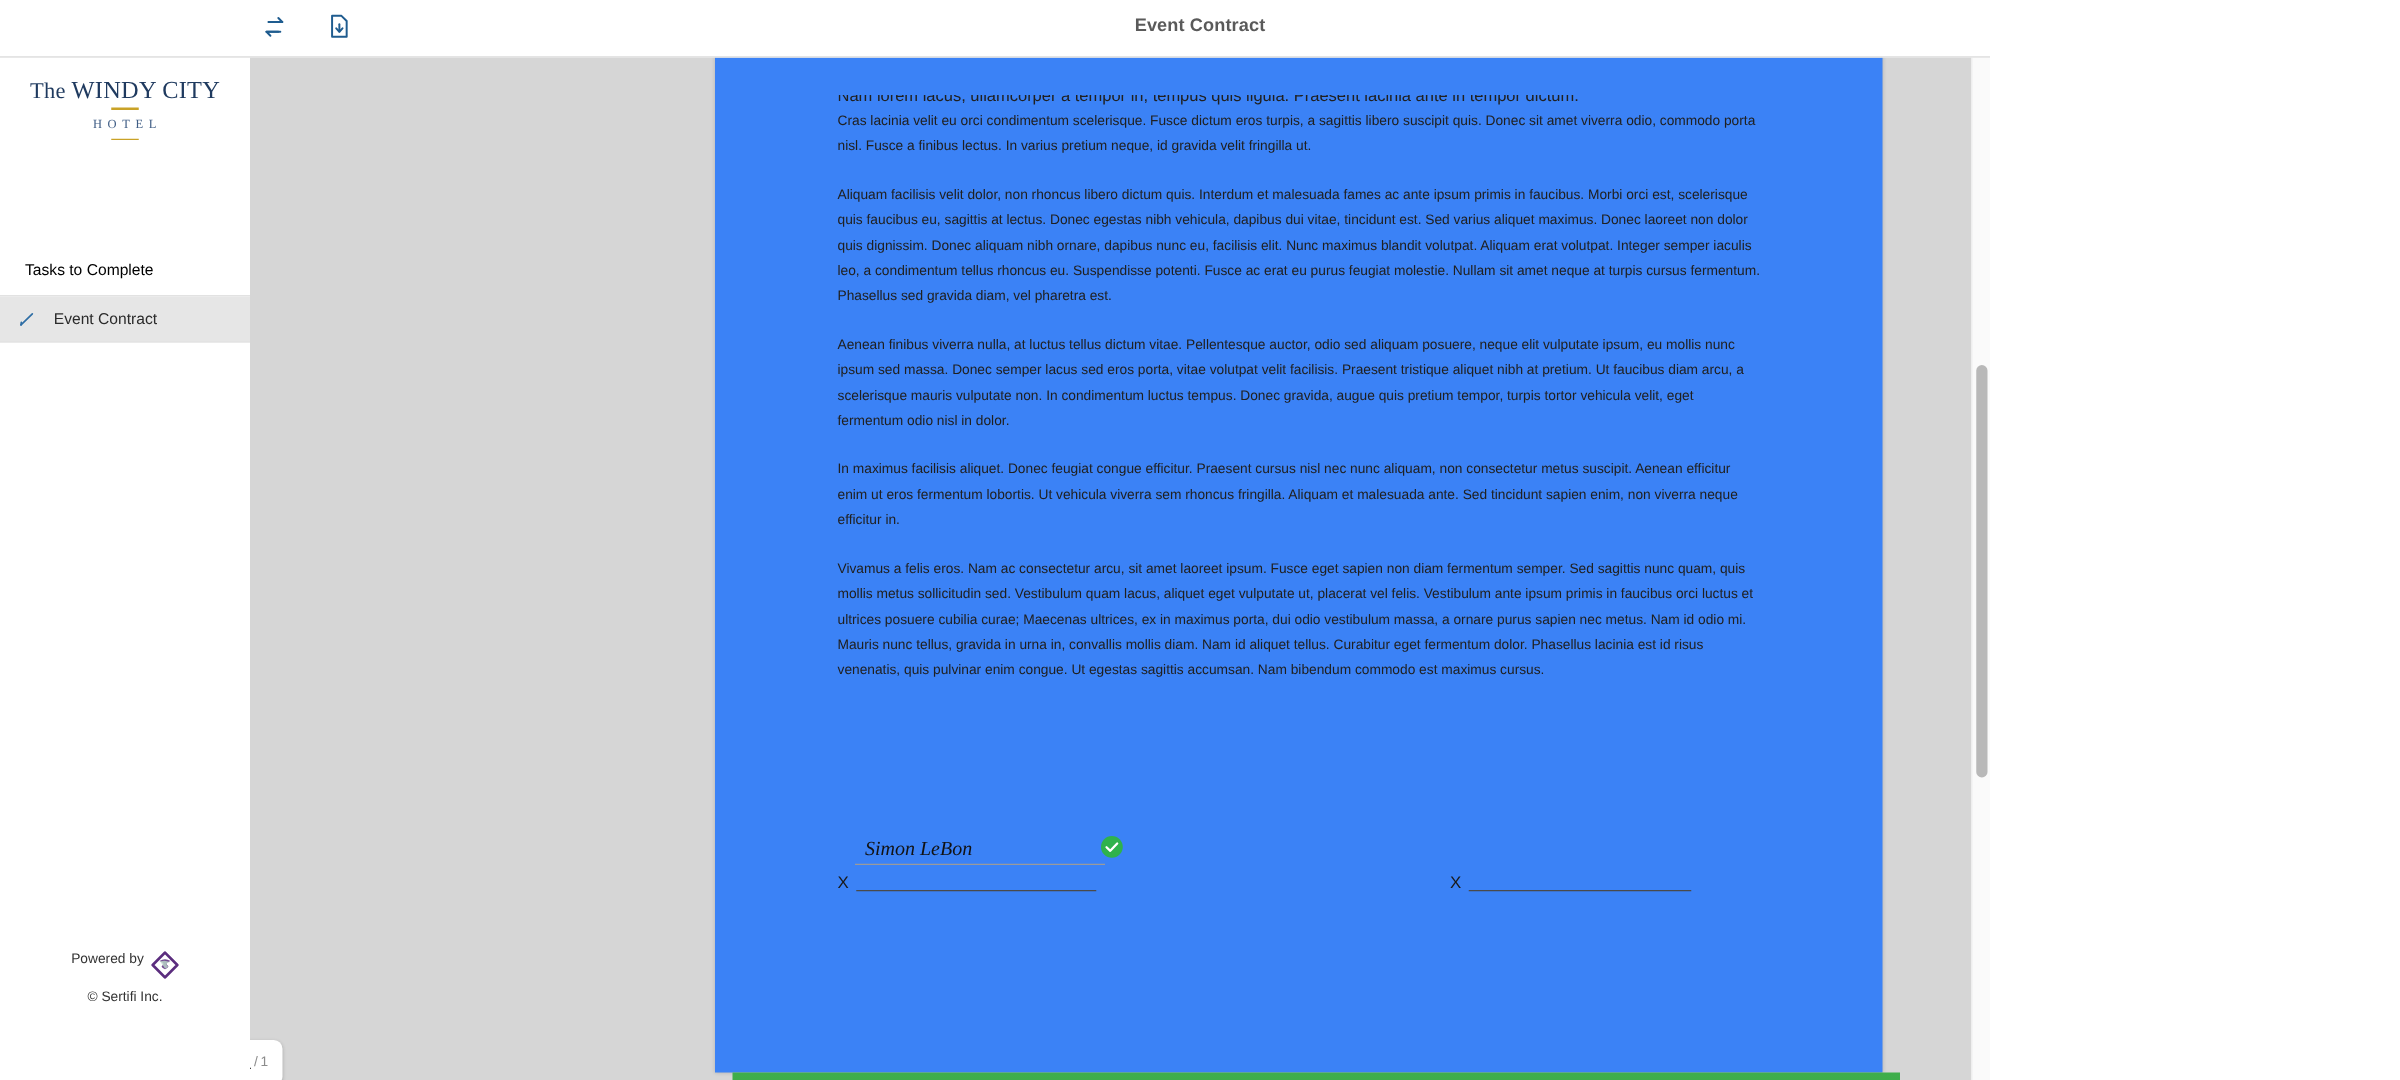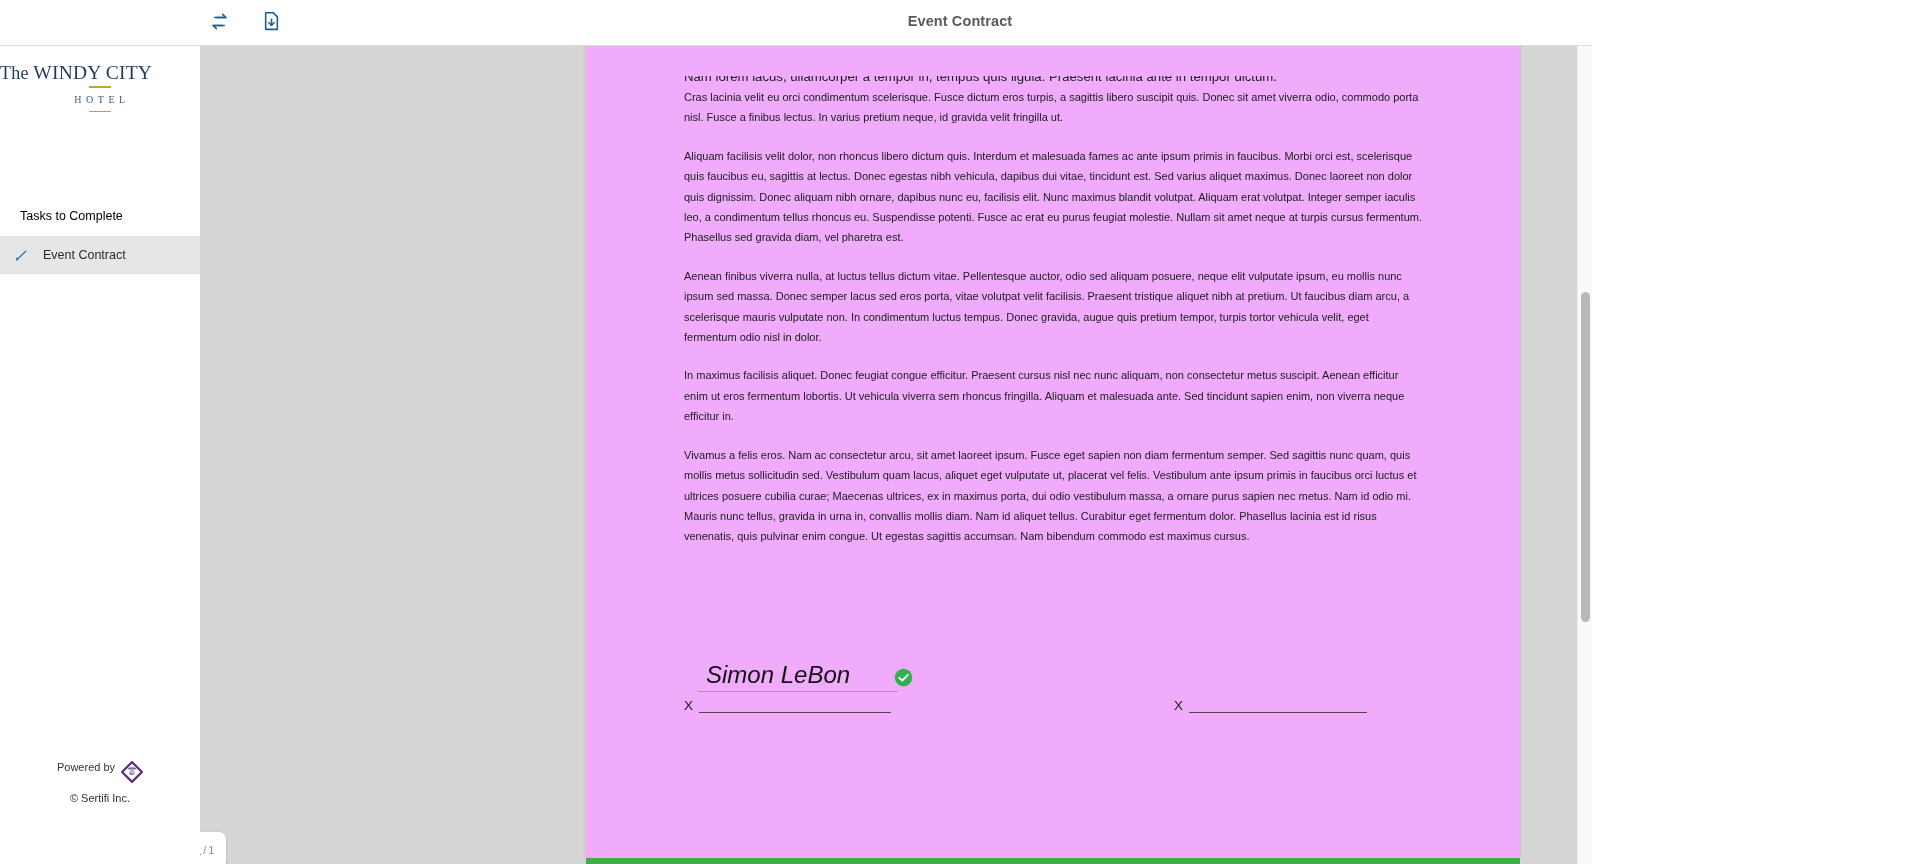--- a/index.html
+++ b/index.html
@@ -70,21 +70,21 @@
     left: 0; top: 46px;
     width: 200px;
     height: 818px;
     background: #ffffff;
     z-index: 30;
   }
   .brand {
     position: absolute;
     top: 16px;
     left: 0; right: 0;
-    text-align: left;
+    text-align: center;
     user-select: none;
   }
   .brand-top {
     font-family: "Liberation Serif", serif;
     font-size: 19.5px;
     color: #1f3a5f;
     letter-spacing: 0.2px;
     white-space: nowrap;
   }
   .brand-top .the { font-size: 18px; }
@@ -167,25 +167,25 @@
     position: absolute;
     left: 200px; top: 46px;
     width: 1720px;
     height: 818px;
     background: #d6d6d6;
     overflow: hidden;
   }
 
   .page {
     position: absolute;
-    left: 386px;
+    left: 372px;
     top: -18px;
     width: 934px;
     height: 830px;
-    background: #f0abfc;
+    background: #3b82f6;
     box-shadow: 0 0 3px rgba(0,0,0,0.16);
   }
   .doc-clipped {
     position: absolute;
     top: 48px;
     left: 98px;
     right: 98px;
     height: 12px;
     overflow: hidden;
   }
@@ -227,23 +227,23 @@
     margin-left: 14px;
     width: 200px;
     height: 36px;
     border-bottom: 1.5px solid #9a9a9a;
     cursor: pointer;
   }
   .sig-script {
     position: absolute;
     left: 8px;
     bottom: 2px;
-    font-family: Liberation Sans, sans-serif;
+    font-family: Liberation Serif, serif;
     font-style: italic;
-    font-size: 24px;
+    font-size: 16px;
     color: #121212;
     white-space: nowrap;
   }
   .sig-check {
     position: absolute;
     left: 196px;
     top: 12px;
     width: 19px; height: 19px;
   }
   .sig-x-row {

